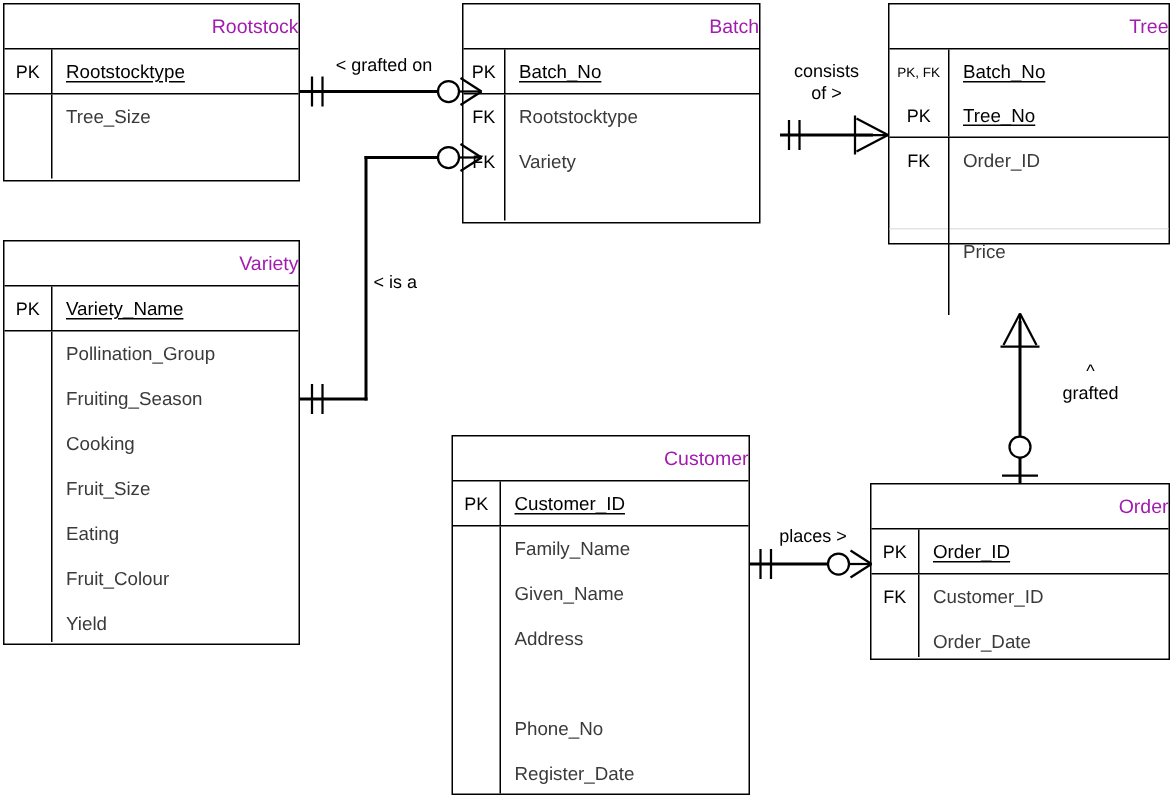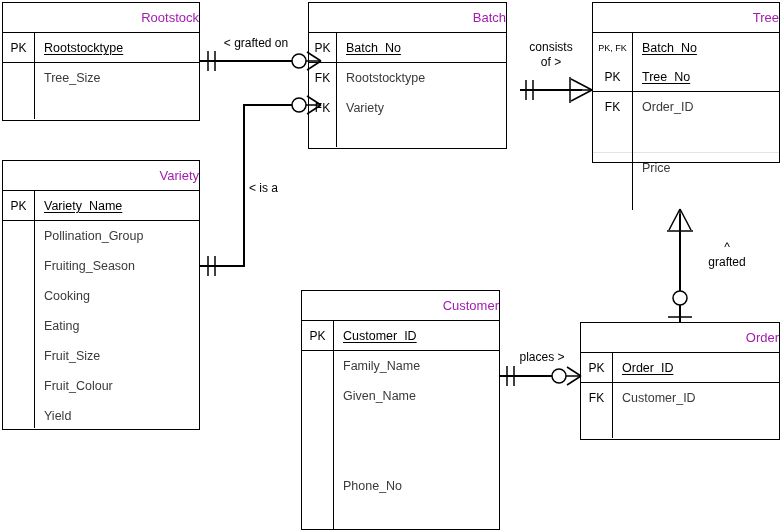--- a/index.html
+++ b/index.html
@@ -219,25 +219,25 @@
       <div class="attr-row">
         <div class="key-cell" style="width:31px; border-right:none;"></div>
         <div class="name-cell">Fruiting_Season</div>
       </div>
       <div class="attr-row">
         <div class="key-cell" style="width:31px; border-right:none;"></div>
         <div class="name-cell">Cooking</div>
       </div>
       <div class="attr-row">
         <div class="key-cell" style="width:31px; border-right:none;"></div>
+        <div class="name-cell">Fruit_Size</div>
+      </div>
+      <div class="attr-row">
+        <div class="key-cell" style="width:31px; border-right:none;"></div>
         <div class="name-cell">Eating</div>
-      </div>
-      <div class="attr-row">
-        <div class="key-cell" style="width:31px; border-right:none;"></div>
-        <div class="name-cell">Fruit_Size</div>
       </div>
       <div class="attr-row">
         <div class="key-cell" style="width:31px; border-right:none;"></div>
         <div class="name-cell">Fruit_Colour</div>
       </div>
       <div class="attr-row">
         <div class="key-cell" style="width:31px; border-right:none;"></div>
         <div class="name-cell">Yield</div>
       </div>
     </div>
@@ -257,27 +257,32 @@
       <div class="attr-row">
         <div class="key-cell" style="width:31px; border-right:none;"></div>
         <div class="name-cell">Family_Name</div>
       </div>
       <div class="attr-row">
         <div class="key-cell" style="width:31px; border-right:none;"></div>
         <div class="name-cell">Given_Name</div>
       </div>
       <div class="attr-row">
         <div class="key-cell" style="width:31px; border-right:none;"></div>
+        <div class="name-cell">Address</div>
       </div>
       <div class="attr-row">
         <div class="key-cell" style="width:31px; border-right:none;"></div>
       </div>
       <div class="attr-row">
         <div class="key-cell" style="width:31px; border-right:none;"></div>
         <div class="name-cell">Phone_No</div>
+      </div>
+      <div class="attr-row">
+        <div class="key-cell" style="width:31px; border-right:none;"></div>
+        <div class="name-cell">Register_Date</div>
       </div>
     </div>
   </div>
 
   <div class="entity" style="left:580px; top:322px; width:200px; height:118px;">
     <div class="entity-title">Order</div>
     <div class="attr-group bordered" style="position:relative; height:30px;">
       <div class="keycol-line" style="left:31px;"></div>
       <div class="attr-row">
         <div class="key-cell" style="width:31px; border-right:none;">PK</div>
@@ -285,20 +290,21 @@
       </div>
     </div>
     <div class="attr-group" style="position:relative; height:55px;">
       <div class="keycol-line" style="left:31px;"></div>
       <div class="attr-row">
         <div class="key-cell" style="width:31px; border-right:none;">FK</div>
         <div class="name-cell">Customer_ID</div>
       </div>
       <div class="attr-row">
         <div class="key-cell" style="width:31px; border-right:none;"></div>
+        <div class="name-cell">Order_Date</div>
       </div>
     </div>
   </div>
 
   <div class="ln h" style="left:200px; top:60px; width:97px;"></div>
   <svg class="deco" style="left:290px; top:45px; width:40px; height:32px;" viewBox="0 0 40 32">
     <circle cx="9" cy="16" r="7"></circle>
     <line x1="16" y1="16" x2="31" y2="16"></line>
     <line x1="31" y1="16" x2="17" y2="7"></line>
     <line x1="31" y1="16" x2="17" y2="25"></line>

